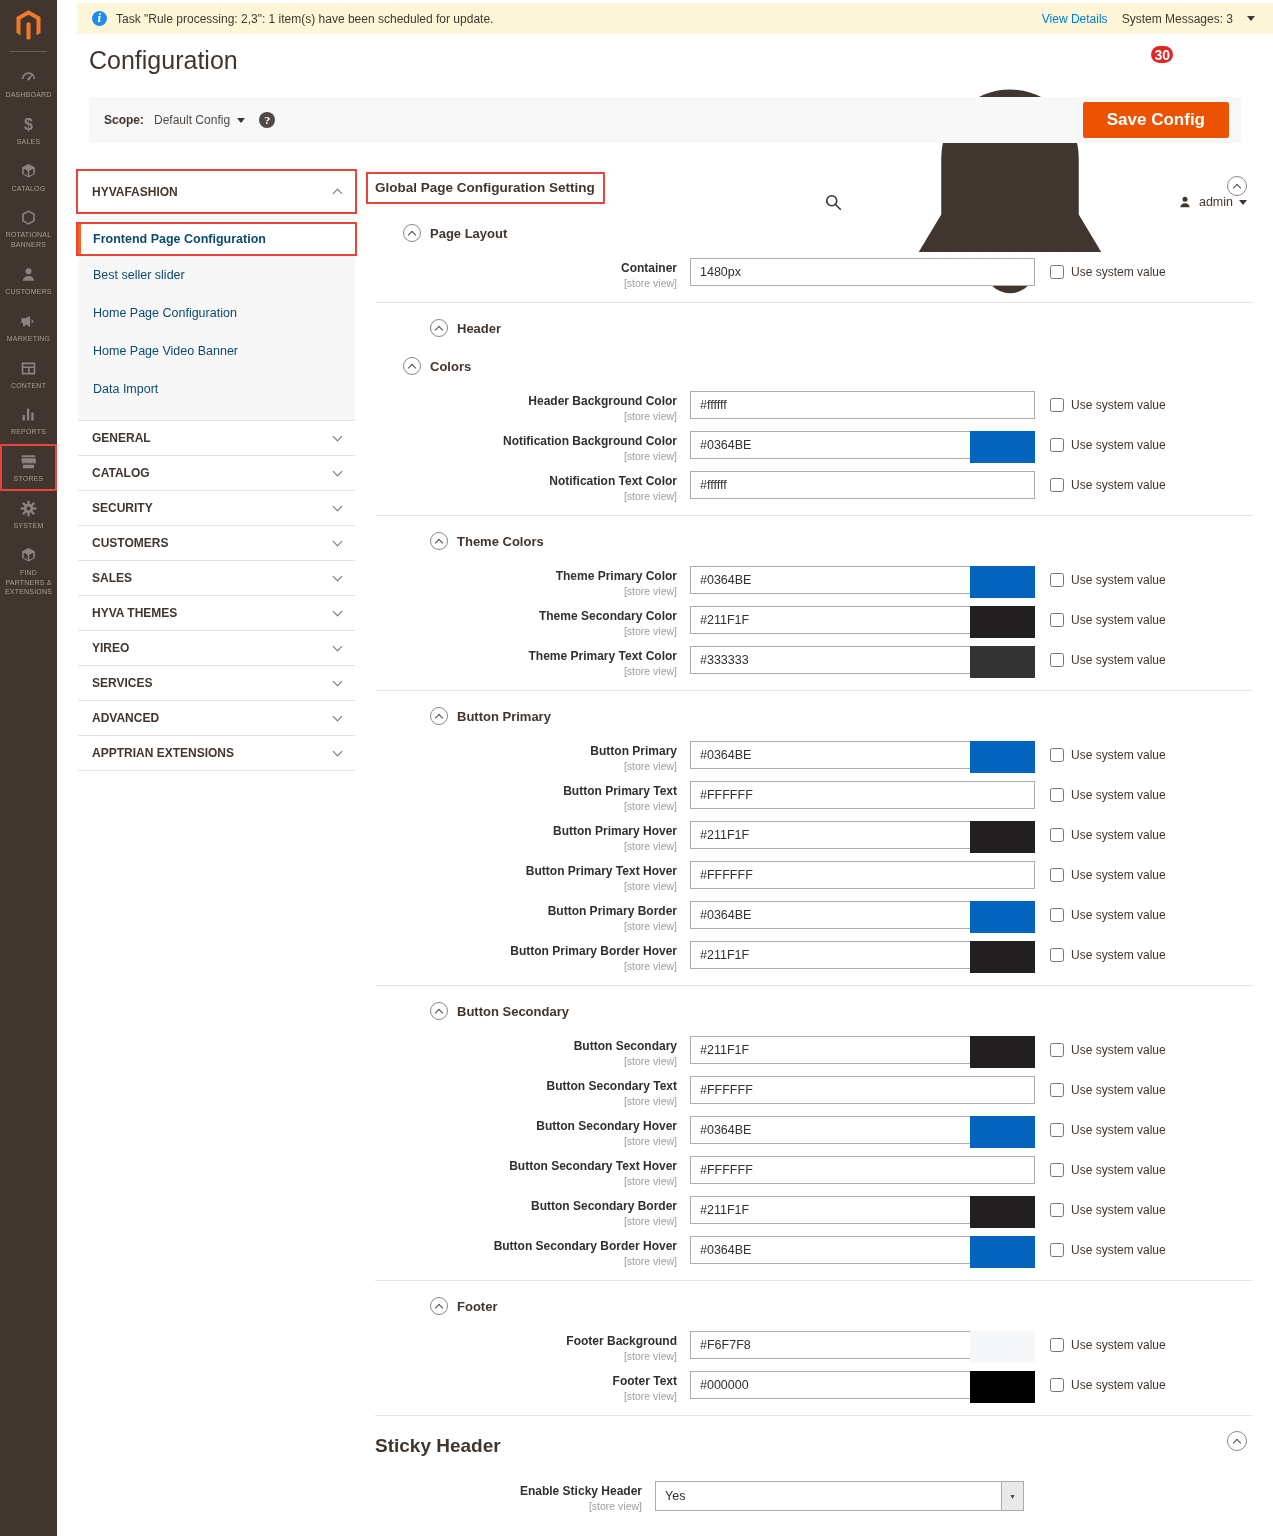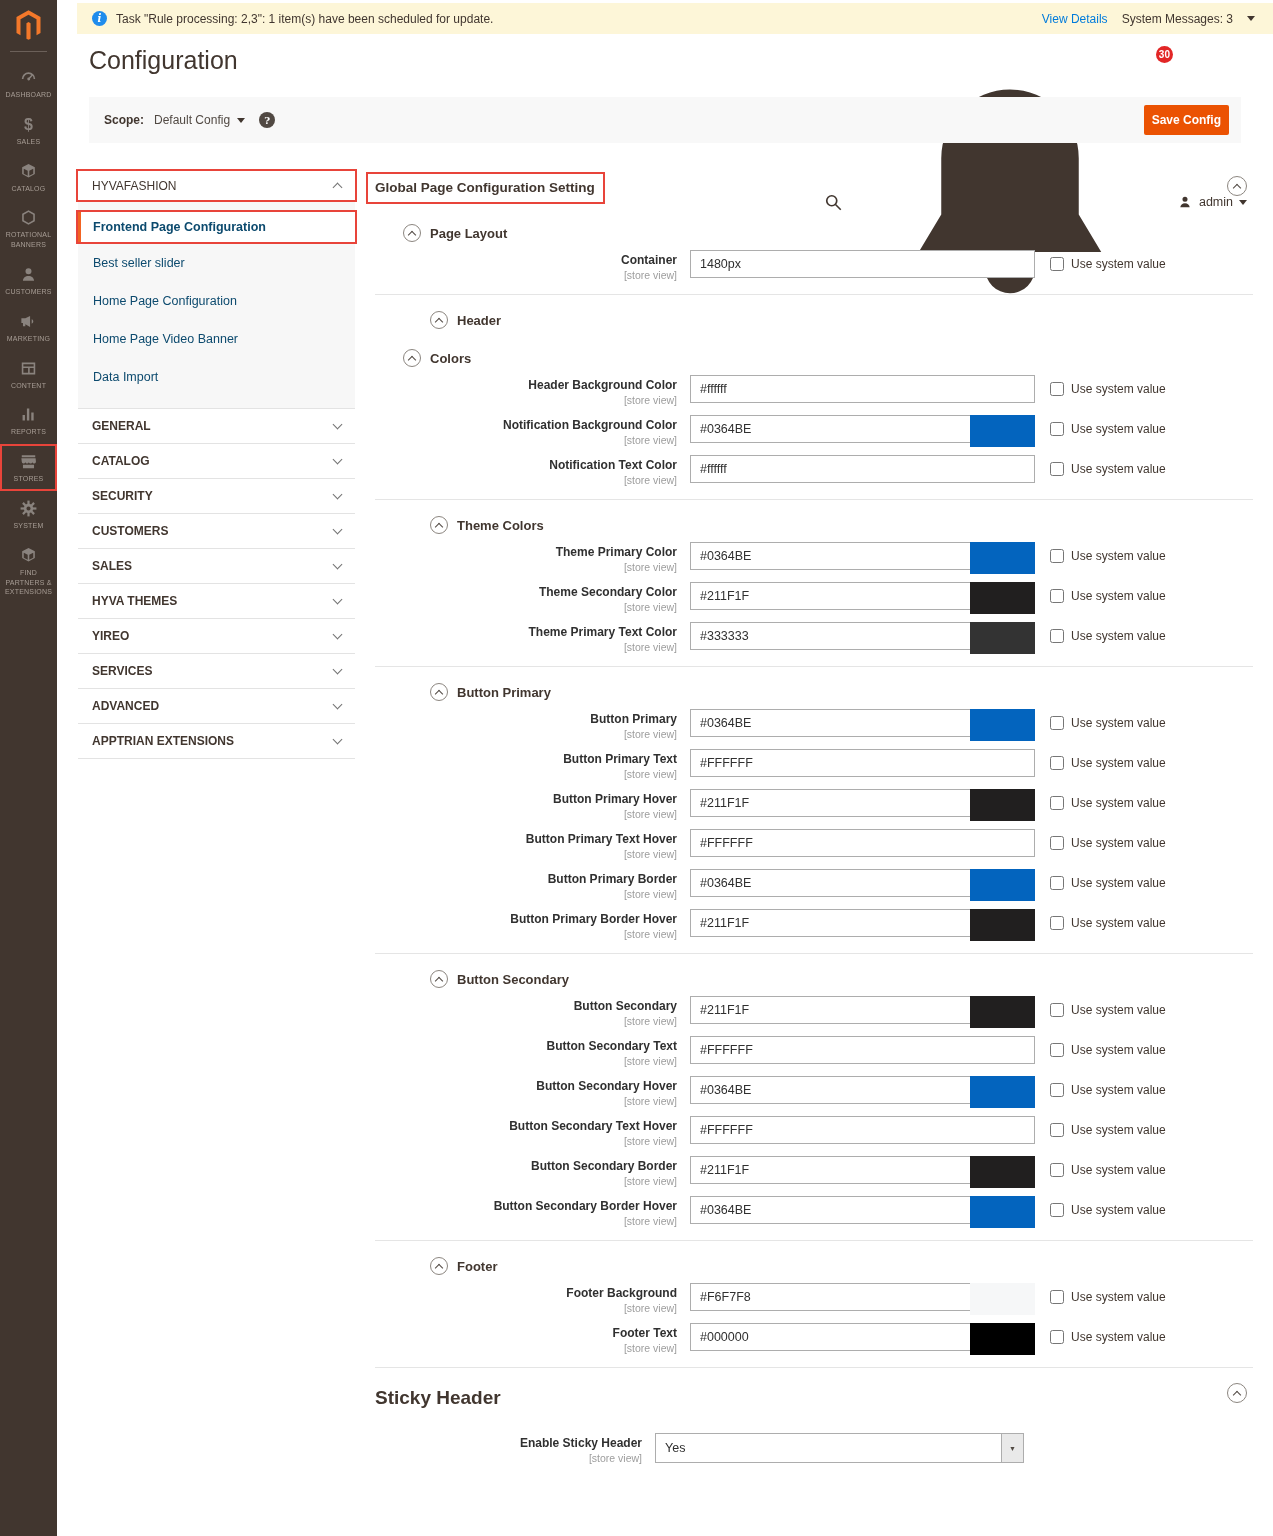--- a/index.html
+++ b/index.html
@@ -28,37 +28,37 @@
   .msg-right { margin-left:auto; display:flex; align-items:center; gap:14px; padding-right:18px; }
   .msg-right a { color:#007bdb; text-decoration:none; cursor:pointer; }
   .tri-dn { width:0; height:0; border-left:4px solid transparent; border-right:4px solid transparent; border-top:5px solid #41362f; display:inline-block; }
   
   .page-title { position:absolute; left:89px; top:46px; margin:0; font-size:25px; font-weight:400; color:#41362f; }
   .hdr-actions { position:absolute; right:26px; top:52px; display:flex; align-items:center; gap:17px; }
   .hicon { width:20px; height:20px; color:#41362f; cursor:pointer; }
   .hicon svg { width:100%; height:100%; display:block; }
   .bell-wrap { position:relative; cursor:pointer; }
   .badge { position:absolute; top:-6px; right:-13px; min-width:17px; height:17px; border-radius:9px; background:#e22626;
-    color:#fff; font-size:10px; font-weight:700; display:flex; align-items:center; justify-content:center; padding:0 3px; }
+    color:#fff; font-size:14px; font-weight:700; display:flex; align-items:center; justify-content:center; padding:0 3px; }
   .user { display:flex; align-items:center; gap:6px; font-size:12.5px; cursor:pointer; }
   .user .hicon { width:16px; height:16px; }
   
   .scope-bar { position:absolute; left:89px; top:97px; width:1152px; height:46px; background:#f8f8f8;
     display:flex; align-items:center; padding-left:15px; }
   .scope-label { font-size:12px; font-weight:700; margin-right:10px; }
   .scope-sel { display:flex; align-items:center; gap:7px; cursor:pointer; }
   .scope-value { font-size:12px; color:#514943; }
   .help-ic { width:16px; height:16px; border-radius:50%; background:#514943; color:#fff; font-size:10px; font-weight:700;
     display:flex; align-items:center; justify-content:center; margin-left:14px; cursor:pointer; font-family:"DejaVu Serif",serif; }
   .save-btn { margin-left:auto; margin-right:12px; background:#eb5202; color:#fff; border:0; border-radius:2px;
-    font-family:inherit; font-size:12px; font-weight:700; padding:8px 8px; cursor:pointer; }
+    font-family:inherit; font-size:17px; font-weight:700; padding:8px 24px; cursor:pointer; }
   
   .config-nav { position:absolute; left:78px; top:171px; width:277px; font-size:12px; }
-  .nav-head { height:29px; display:flex; align-items:center; justify-content:space-between; padding:0 14px;
-    font-weight:400; background:#fff; box-shadow:0 0 0 2px #e8443a; position:relative; z-index:2; cursor:pointer; }
+  .nav-head { height:41px; display:flex; align-items:center; justify-content:space-between; padding:0 14px;
+    font-weight:700; background:#fff; box-shadow:0 0 0 2px #e8443a; position:relative; z-index:2; cursor:pointer; }
   .nav-subpanel { background:#f7f7f7; padding:10px 0 12px; }
   .nav-sub-item { padding:12px 8px 12px 15px; font-size:12.5px; color:#0c4a6e; cursor:pointer; }
   .nav-sub-item.active { background:#fff; border-left:3px solid #f26322; padding:8px 8px 8px 12px; font-weight:700;
     box-shadow:0 0 0 2px #e8443a; position:relative; z-index:2; margin:2px 0; }
   .nav-sections { border-top:1px solid #e3e3e3; }
   .nav-section { height:35px; display:flex; align-items:center; justify-content:space-between; padding:0 14px;
     font-weight:700; border-bottom:1px solid #e3e3e3; cursor:pointer; background:#fff; }
   .chev-dn { width:7px; height:7px; border-right:1.6px solid #737373; border-bottom:1.6px solid #737373; transform:rotate(45deg); margin-top:-3px; }
   .chev-up { width:7px; height:7px; border-right:1.6px solid #737373; border-bottom:1.6px solid #737373; transform:rotate(-135deg); margin-top:4px; }
   
@@ -67,21 +67,21 @@
   .sec-title-box { border:2px solid #e8443a; padding:6px 8px 7px 7px; margin-left:-9px; font-size:13.5px; font-weight:700; display:inline-block; }
   .sec-title { font-size:19px; font-weight:700; padding-top:8px; display:inline-block; }
   .circ { width:20px; height:20px; border:1px solid #8c8680; border-radius:50%; display:inline-flex; align-items:center;
     justify-content:center; flex:none; cursor:pointer; margin-top:4px; margin-right:6px; background:#fff; }
   .chev-up-sm { width:6px; height:6px; border-right:1.6px solid #514943; border-bottom:1.6px solid #514943; transform:rotate(-135deg); margin-top:3px; display:block; }
   .subhead { display:flex; align-items:center; gap:9px; }
   .subhead .circ { width:18px; height:18px; margin:0; }
   .subhead.lvl1 { margin:20px 0 0 28px; }
   .subhead.lvl2 { margin:16px 0 0 55px; }
   .subhead-title { font-size:13px; font-weight:700; }
-  .fields { margin-top:8px; }
+  .fields { margin-top:16px; }
   .field-row { display:flex; align-items:flex-start; margin-bottom:9px; }
   .field-label { width:315px; padding-right:13px; text-align:right; padding-top:3px; flex:none; }
   .flabel { display:block; font-size:12px; font-weight:700; line-height:1.25; color:#303030; }
   .fscope { display:block; font-size:10.5px; color:#9d9d9d; margin-top:1px; }
   .input-wrap { position:relative; width:345px; flex:none; }
   .tinput { width:100%; height:28px; border:1px solid #adadad; padding:0 9px; font-size:12.5px; color:#303030;
     font-family:inherit; background:#fff; }
   .swatch { position:absolute; top:0; right:0; width:65px; height:32px; }
   .usv { display:flex; align-items:center; gap:7px; margin-left:15px; padding-top:7px; cursor:pointer;justify-content:space-between; }
   .usv input { width:14px; height:14px; margin:0; }

